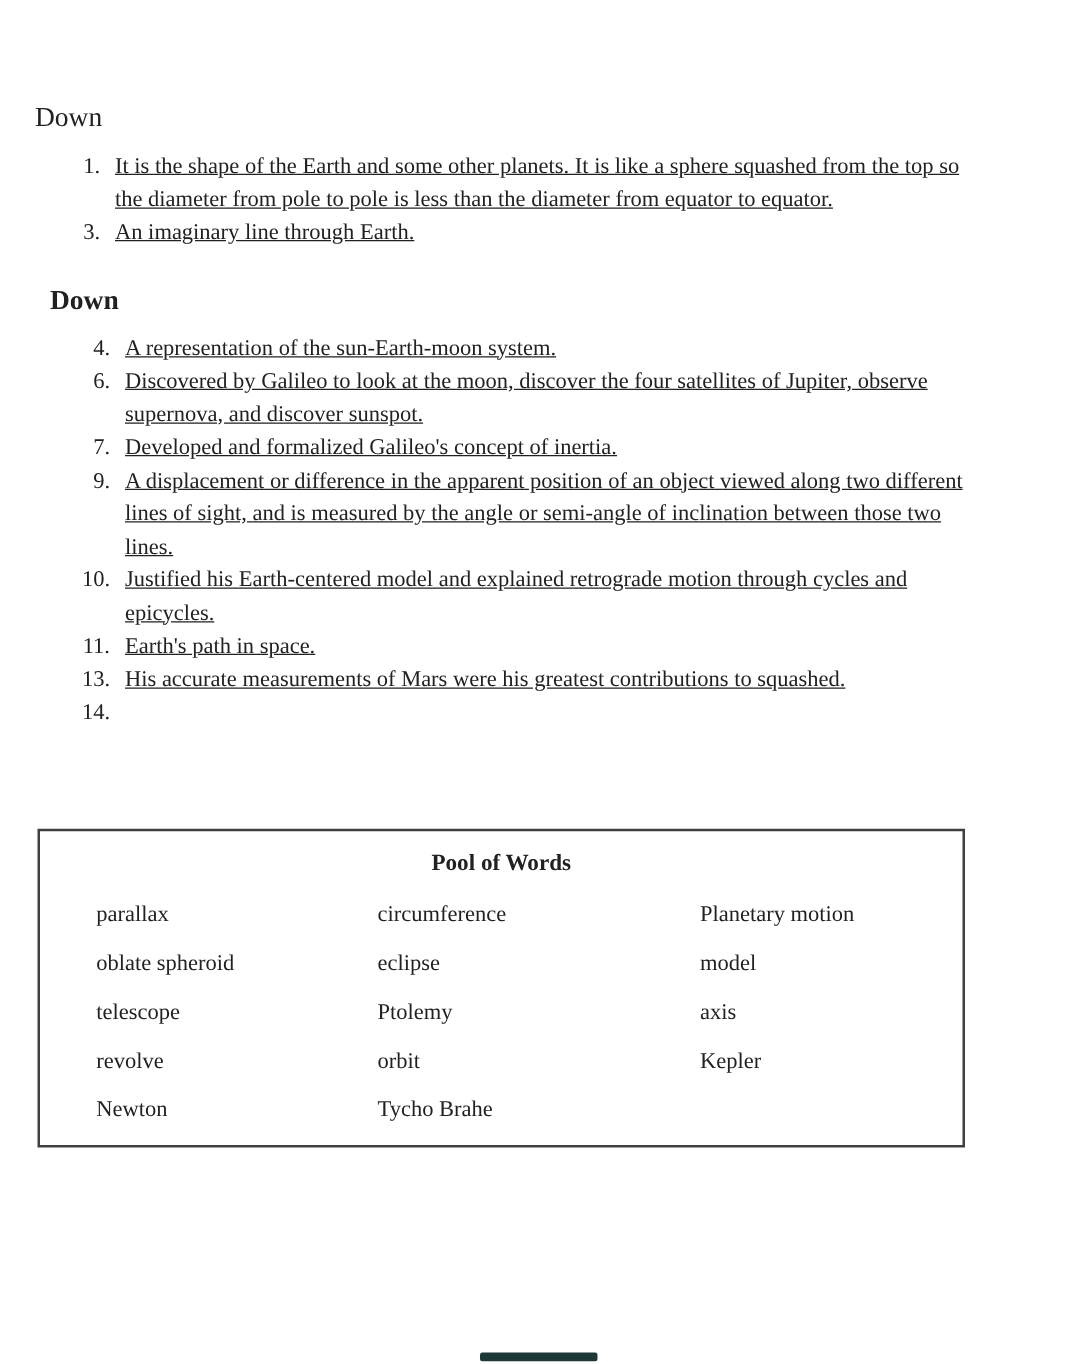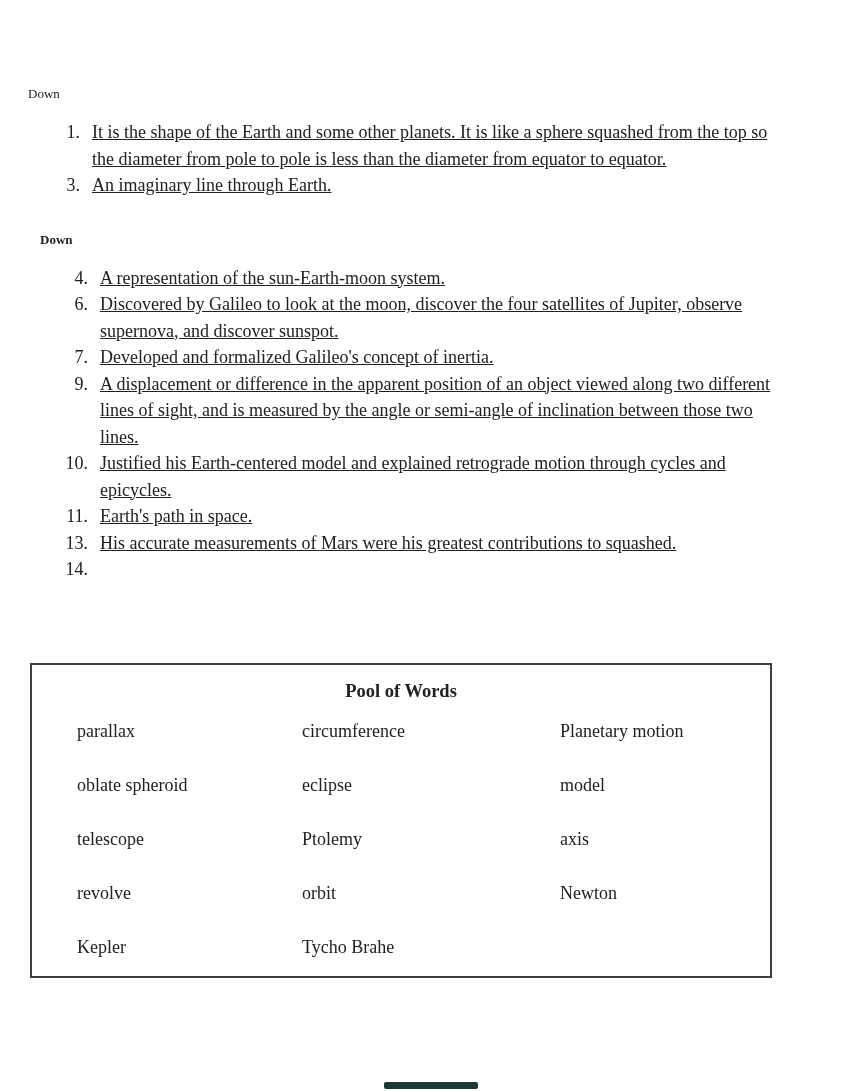--- a/index.html
+++ b/index.html
@@ -9,21 +9,21 @@
     height: 1091px;
     position: relative;
     font-family: "Liberation Serif", "DejaVu Serif", serif;
     color: #212121;
     overflow: hidden;
   }
   .doc {
     padding: 80px 30px 0 28px;
   }
   .sec-heading {
-    font-size: 13px;
+    font-size: 22px;
     line-height: 27px;
     margin-bottom: 12px;
   }
   .sec-heading.bold {
     font-weight: bold;
     margin-left: 12px;
   }
   .clue-list { margin-bottom: 0; }
   .clue {
     display: flex;
@@ -57,21 +57,21 @@
     text-align: center;
     font-weight: bold;
     font-size: 18.5px;
     line-height: 26px;
   }
   .pool-grid {
     margin-top: 14px;
     padding-left: 45px;
     display: grid;
     grid-template-columns: 225px 258px 1fr;
-    row-gap: 28px;
+    row-gap: 13px;
     font-size: 18px;
     line-height: 26px;
   }
   .home-indicator {
     position: absolute;
     left: 50%;
     transform: translateX(-50%);
     bottom: 2px;
     width: 94px;
     height: 7px;
@@ -143,21 +143,21 @@
       <span>circumference</span>
       <span>Planetary motion</span>
       <span>oblate spheroid</span>
       <span>eclipse</span>
       <span>model</span>
       <span>telescope</span>
       <span>Ptolemy</span>
       <span>axis</span>
       <span>revolve</span>
       <span>orbit</span>
+      <span>Kepler</span>
       <span>Newton</span>
-      <span>Kepler</span>
       <span>Tycho Brahe</span>
     </div>
   </div>
 
 </div>
 
 <div class="home-indicator" style="background: rgb(30, 56, 55);"></div>
 
 </body></html>

